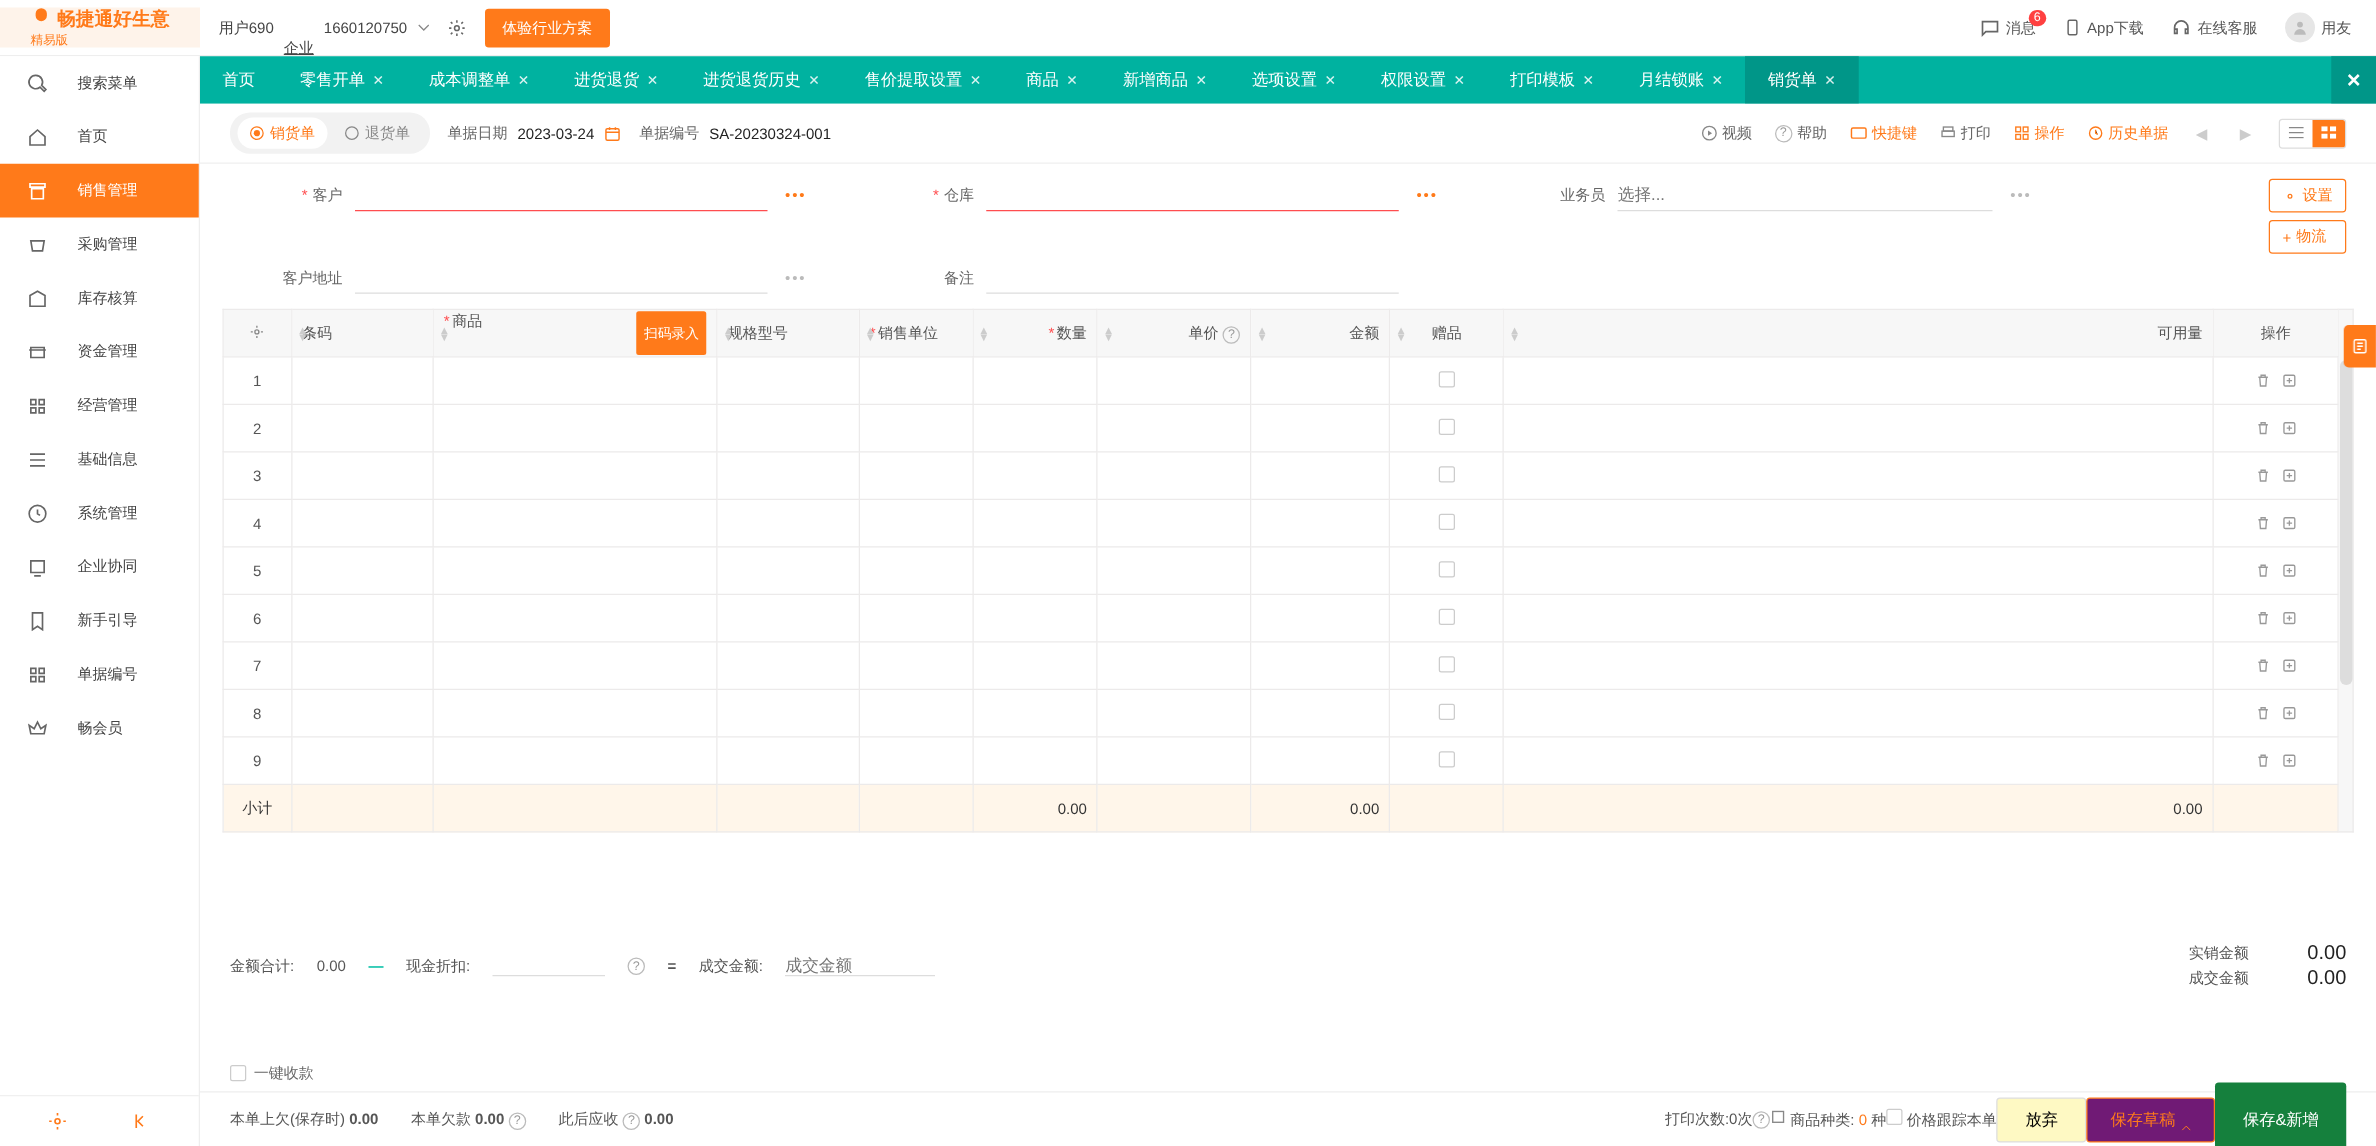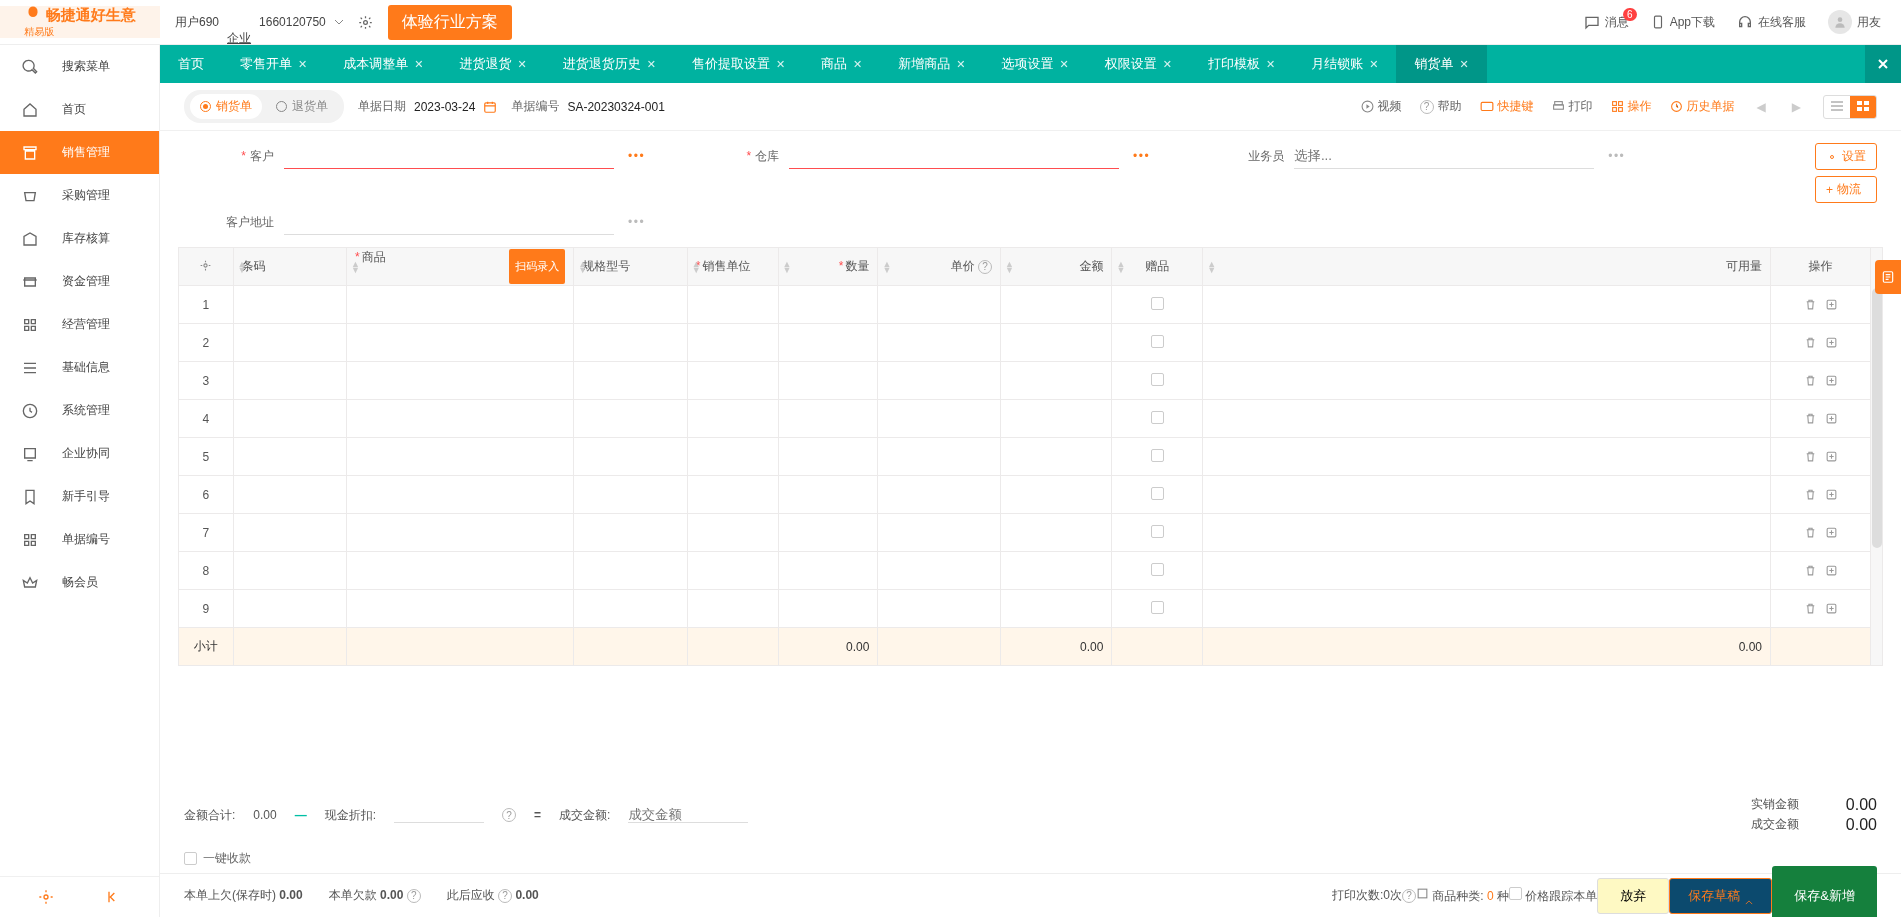--- a/index.html
+++ b/index.html
@@ -5,21 +5,21 @@
 * { box-sizing: border-box; margin: 0; padding: 0; }
 body { font-family: "Microsoft YaHei", Arial, sans-serif; font-size: 12px; color: #333; background: #fff; overflow: hidden; width: 1901px; height: 917px; }
 .topbar { height: 45px; display: flex; align-items: center; padding: 0 20px 0 0; border-bottom: 1px solid #eee; }
 .logo-area { width: 160px; height: 32px; background: #fef3ea; display: flex; align-items: center; justify-content: center; }
 .logo-text { color: #ff7a1a; font-size: 15px; font-weight: bold; }
 .logo-sub { color: #ff7a1a; font-size: 10px; }
 .user-sel { margin-left: 15px; display: flex; align-items: center; gap: 8px; color: #444; }
 .user-sel .uline { text-decoration: underline; margin-top: 32px; }
 .chev-icon { width: 10px; height: 6px; }
 .gear-icon { width: 15px; height: 15px; stroke: #666; }
-.btn-orange { background: #ff7a1a; color: #fff; padding: 7px 14px; border-radius: 3px; margin-left: 15px; border: none; cursor: pointer; font-size: 16px; }
+.btn-orange { background: #ff7a1a; color: #fff; padding: 7px 14px; border-radius: 3px; margin-left: 15px; border: none; cursor: pointer; font-size: 12px; }
 .top-right { margin-left: auto; display: flex; align-items: center; gap: 22px; color: #555; }
 .tr-item { display: flex; align-items: center; gap: 5px; cursor: pointer; position: relative; }
 .badge { position: absolute; top: -6px; right: -8px; background: #ff4040; color: #fff; border-radius: 8px; font-size: 10px; padding: 0 4px; line-height: 13px; }
 .avatar { width: 24px; height: 24px; background: #e6e6e6; border-radius: 50%; display: flex; align-items: center; justify-content: center; }
 .layout { display: flex; height: calc(917px - 45px); }
 .sidebar { width: 160px; background: #fff; border-right: 1px solid #eee; display: flex; flex-direction: column; }
 .side-item { display: flex; align-items: center; gap: 24px; padding: 13px 22px; color: #444; cursor: pointer; }
 .side-item.active { background: #ff7a1a; color: #fff; }
 .side-icon { width: 16px; height: 16px; flex-shrink: 0; }
 .side-footer { margin-top: auto; display: flex; justify-content: space-around; padding: 12px; border-top: 1px solid #f0f0f0; }
@@ -79,26 +79,26 @@
 .op-icons { display: flex; gap: 8px; justify-content: center; color: #999; }
 .grid-scroll { width: 10px; background: #ddd; border-radius: 5px; }
 .totals-row { padding: 14px 24px; display: flex; align-items: center; gap: 18px; color: #555; }
 .totals-row .sep { color: #00bfa5; font-weight: bold; }
 .help-icon { width: 14px; height: 14px; border: 1px solid #bbb; border-radius: 50%; display: inline-flex; align-items: center; justify-content: center; font-size: 10px; color: #999; }
 .eq { font-weight: bold; }
 .deal-inp { width: 120px; border: none; border-bottom: 1px solid #ddd; color: #bbb; }
 .sum-box { margin-left: auto; text-align: right; }
 .sum-line { display: flex; gap: 18px; justify-content: flex-end; margin: 2px 0; }
 .sum-line .val { width: 60px; font-size: 16px; color: #222; }
-.chk-row { padding: 0 24px 6px; display: flex; align-items: center; gap: 6px; color: #666; }
+.chk-row { padding: 0 24px 6px; display: flex; align-items: center; gap: 6px; color: #666; margin-top: 42px; }
 .footer { height: 44px; border-top: 1px solid #eee; display: flex; align-items: center; padding: 0 24px; gap: 26px; color: #555; }
 .ft-r { margin-left: auto; display: flex; align-items: center; }
 .ft-num { font-weight: bold; }
 .btn-plain { border: 1px solid #ddd; background: #fef9c3; padding: 8px 22px; border-radius: 3px; cursor: pointer; font-size: 13px; }
-.btn-draft { border: 1px solid #ff7a1a; color: #ff7a1a; background: #0c4a6e; padding: 8px 18px; border-radius: 3px; cursor: pointer; font-size: 13px; display: flex; align-items: flex-end; gap: 5px; }
+.btn-draft { border: 1px solid #ff7a1a; color: #ff7a1a; background: #701a75; padding: 8px 18px; border-radius: 3px; cursor: pointer; font-size: 13px; display: flex; align-items: flex-end; gap: 5px; }
 .btn-save { background: #15803d; color: #fff; border: none; padding: 21px 22px; border-radius: 3px; cursor: pointer; font-size: 13px; }
 .float-tab { position: fixed; right: 0; top: 260px; width: 26px; height: 34px; background: #ff7a1a; border-radius: 4px 0 0 4px; display: flex; align-items: center; justify-content: center; }
 .pager-arw { color: #ccc; padding: 0 4px; cursor: pointer; }
 </style>
 </head>
 <body>
 
 <div class="topbar">
   <div class="logo-area">
     <div>
@@ -422,20 +422,24 @@
             </button>
         </div>
       </div>
 
       <div class="form-row" style="padding-top:2px">
         <div class="fld">
             <label>客户地址</label>
             <input class="inp" style="">
             <span class="dots" style="color:#bbb">•••</span>
           </div>
+        <div class="fld">
+            <label>备注</label>
+            <input class="inp" style="">
+          </div>
       </div>
 
       <div class="grid-wrap">
         <div style="display:flex">
           <table>
             <thead>
                 <tr>
               <th class="col-idx"><svg width="13" height="13" viewBox="0 0 24 24">
                       <circle cx="12" cy="12" r="3" fill="none" stroke="#888" stroke-width="2"></circle>
                       <path fill="none" stroke="#888" stroke-width="2" d="M12 3v3M12 18v3M3 12h3M18 12h3"></path>

